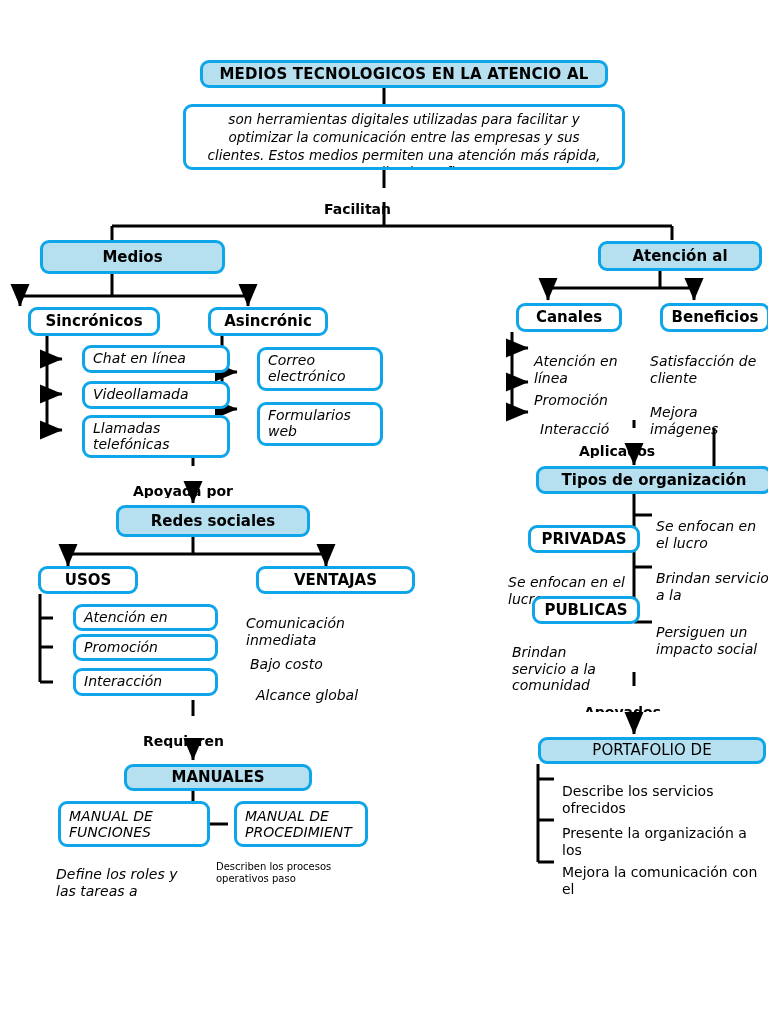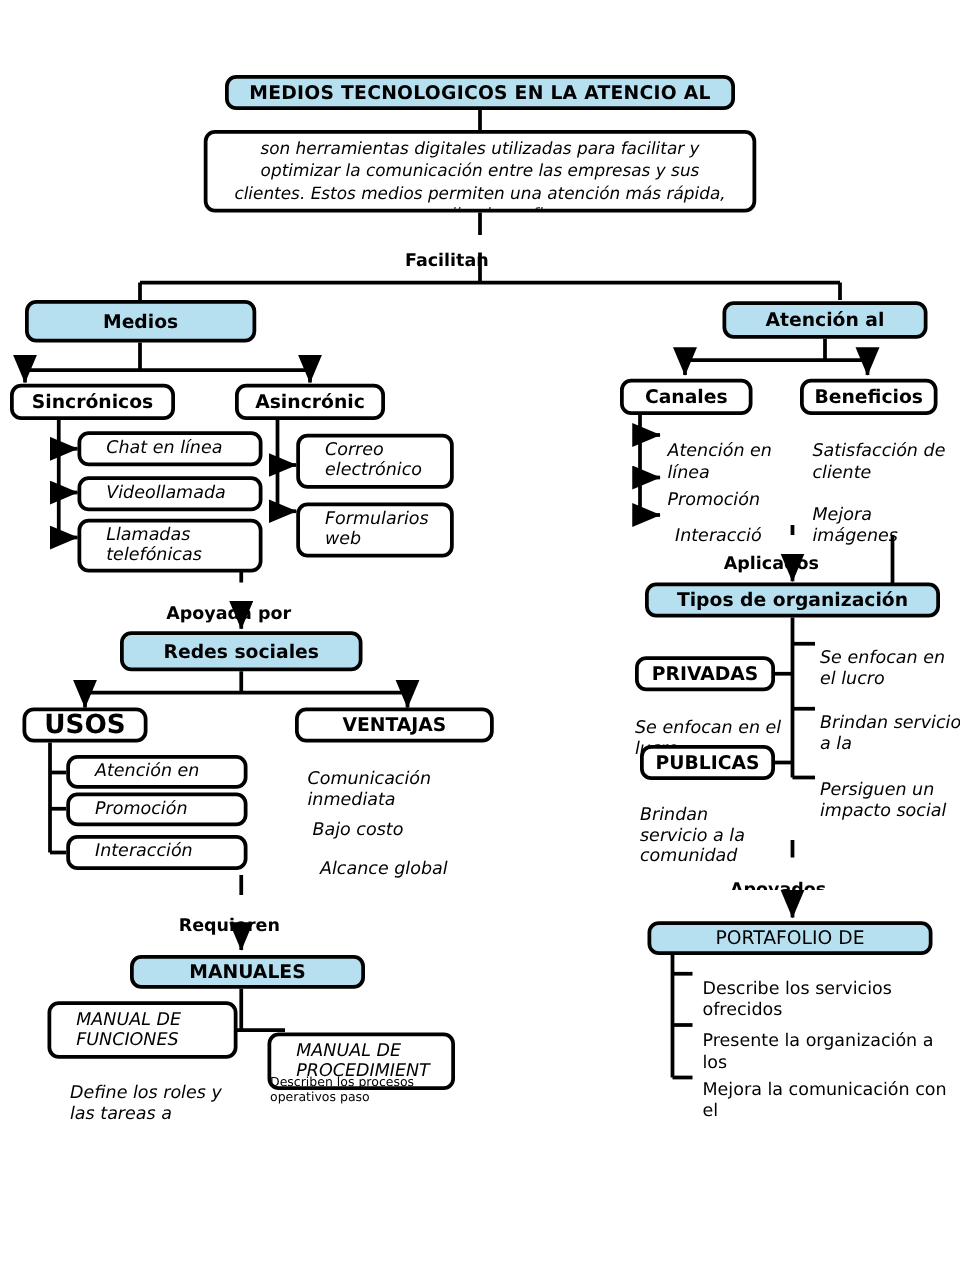--- a/index.html
+++ b/index.html
@@ -9,30 +9,31 @@
     color:#000;
   }
   #canvas{position:absolute;left:0;top:0;width:768px;height:1024px;}
 
   
   #wires{position:absolute;left:0;top:0;width:768px;height:1024px;pointer-events:none;}
 
   
   .node{
     position:absolute;box-sizing:border-box;
-    border:3px solid #000000;border-radius:9px;
+    border:3px solid #0ea5e9;border-radius:9px;
     background:#ffffff;
     display:flex;align-items:center;justify-content:center;
     text-align:center;overflow:hidden;
     line-height:1.12;
+    margin-left:20px;
   }
   .node.blue{background:#b6e0f0;}
   .node.bold{font-weight:bold;}
   .node.ital{font-style:italic;}
-  .node.leftal{justify-content:flex-start;text-align:left;padding-left:20px;}
+  .node.leftal{justify-content:flex-start;text-align:left;padding-left:8px;}
   .node.topal{align-items:flex-start;padding-top:3px;}
 
   
   .txt{
     position:absolute;box-sizing:border-box;
     font-style:italic;line-height:1.2;
     white-space:pre-line;
   }
   .txt.plain{font-style:normal;}
 
@@ -174,21 +175,21 @@
   </div>
 
   <div class="linklabel" style="left:133px;top:470px;width:120px;">
     <span>Apoyada por</span>
   </div>
 
   <div class="node blue bold" style="left:96px;top:505px;width:194px;height:32px;font-size:15px;">
     <span>Redes sociales</span>
   </div>
 
-  <div class="node bold" style="left:18px;top:566px;width:100px;height:28px;font-size:21px;">
+  <div class="node bold" style="left:18px;top:566px;width:100px;height:28px;font-size:15px;">
     <span>USOS</span>
   </div>
 
   <div class="node ital leftal" style="left:53px;top:604px;width:145px;height:27px;font-size:14px;">
     <span>Atención en</span>
   </div>
   <div class="node ital leftal" style="left:53px;top:634px;width:145px;height:27px;font-size:14px;">
     <span>Promoción</span>
   </div>
   <div class="node ital leftal" style="left:53px;top:668px;width:145px;height:28px;font-size:14px;">
@@ -217,21 +218,21 @@
     <span>MANUALES</span>
   </div>
 
   <div class="node ital leftal topal" style="left:38px;top:801px;width:152px;height:46px;font-size:14px;padding-top:5px;">
     <span>MANUAL DE FUNCIONES</span>
   </div>
   <div class="txt" style="left:56px;top:849px;width:130px;font-size:14px;">
     <span>Define los roles y las tareas a</span>
   </div>
 
-  <div class="node ital leftal topal" style="left:214px;top:826px;width:150px;height:46px;font-size:14px;padding-top:5px;">
+  <div class="node ital leftal topal" style="left:214px;top:801px;width:134px;height:46px;font-size:14px;padding-top:5px;">
     <span>MANUAL DE PROCEDIMIENT</span>
   </div>
   <div class="txt plain" style="left:216px;top:849px;width:140px;font-size:10px;">
     <span>Describen los procesos operativos paso</span>
   </div>
 
   <div class="node blue bold" style="left:578px;top:241px;width:164px;height:30px;font-size:15px;">
     <span>Atención al</span>
   </div>
 

